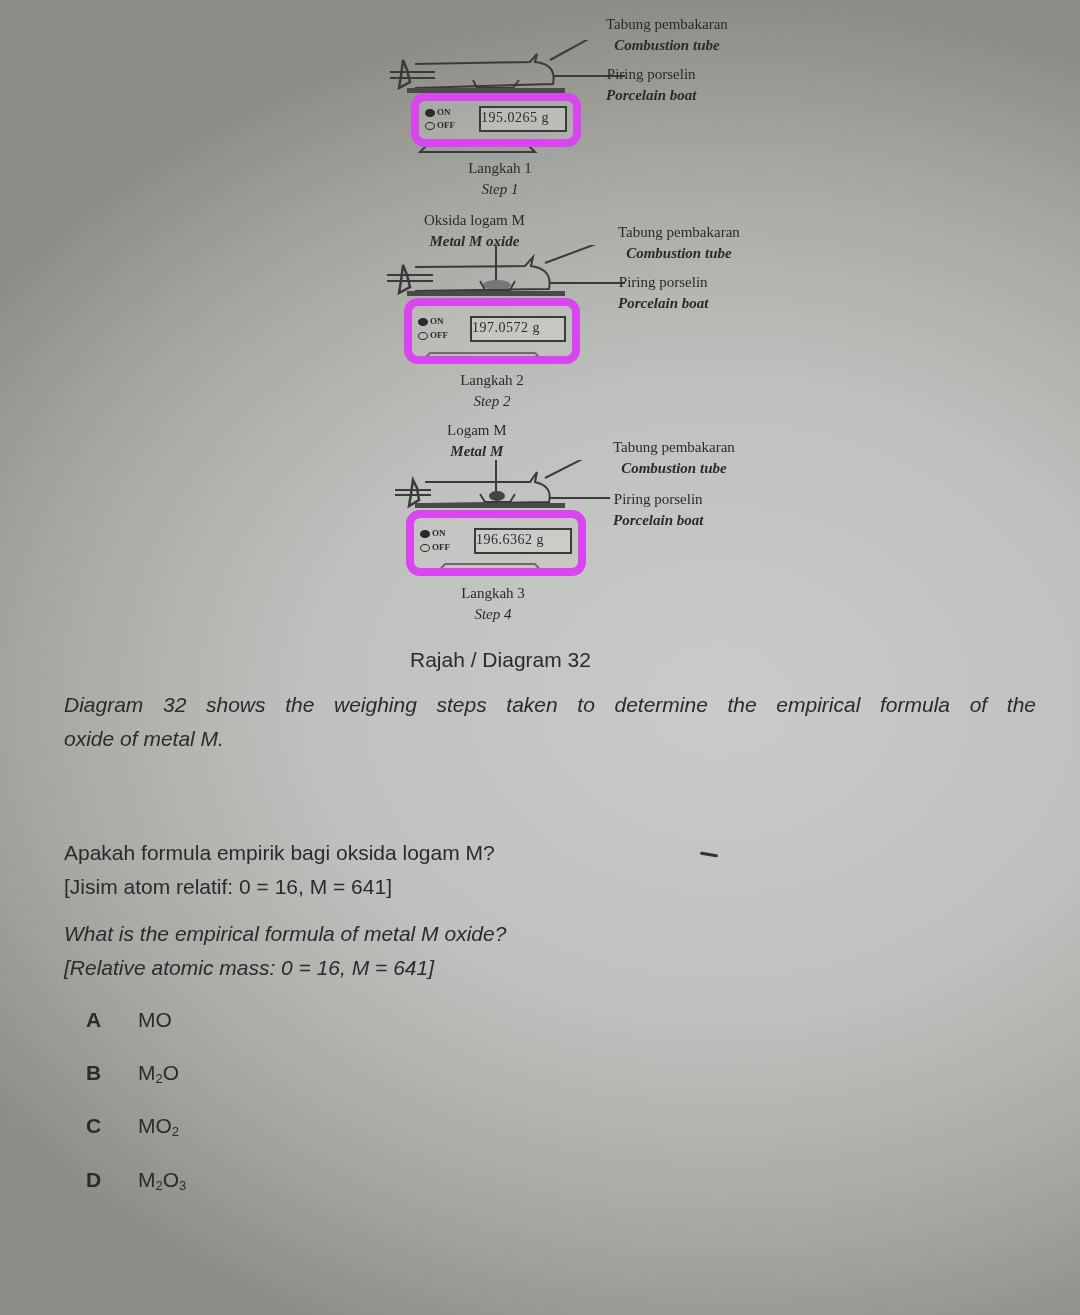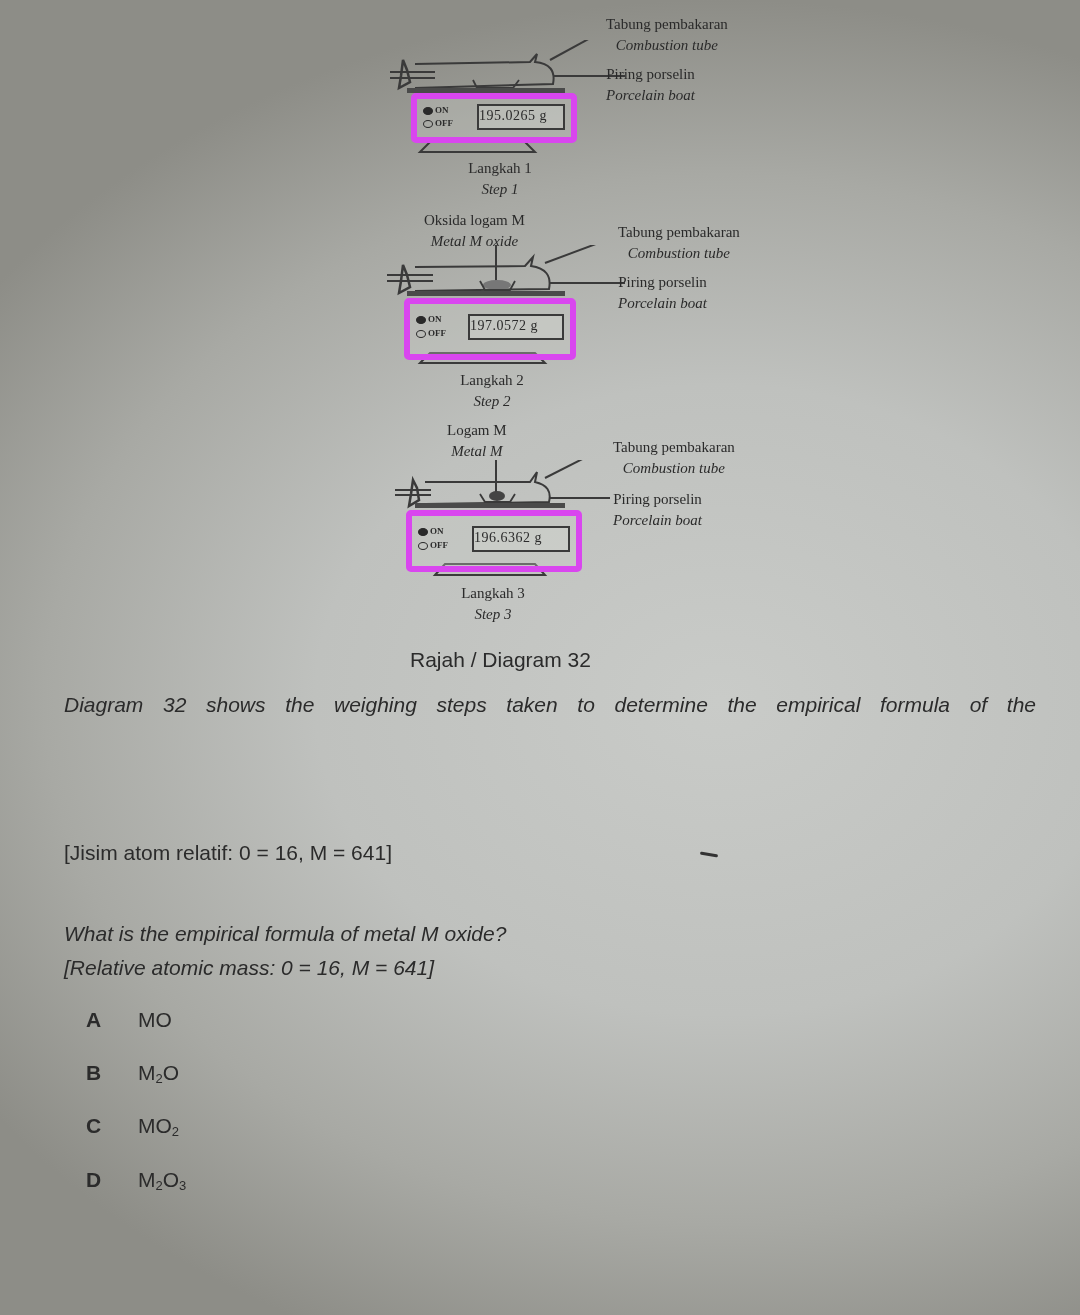--- a/index.html
+++ b/index.html
@@ -5,24 +5,24 @@
   html, body { margin: 0; padding: 0; }
   body {
     width: 1080px; height: 1315px; overflow: hidden; position: relative;
     background: radial-gradient(ellipse 900px 700px at 720px 700px, #c9cbc8 0%, #bfc1be 45%, #a8a9a4 75%, #8d8d87 100%);
     font-family: "Liberation Sans", sans-serif;
     color: #2b2b2b;
   }
   .abs { position: absolute; }
   .serif { font-family: "Liberation Serif", "DejaVu Serif", serif; text-align: center; }
   .lbl { font-size: 15px; line-height: 21px; color: #2a2a2a; white-space: nowrap; }
-  .lbl i { display:block; }
+  .lbl i { display:block;font-weight:bold; }
   .step { text-align: center; width: 120px; font-size: 15px; line-height: 21px; }
   .balance {
-    position: absolute; border: 6px solid #d946ef; border-radius: 5px;
+    position: absolute; border: 8px solid #d946ef; border-radius: 14px;
     background: rgba(200,202,198,0.35);
   }
   .display {
     position: absolute; border: 2px solid #3a3a3a; font-size: 14px; line-height: 20px;
     text-align: left; background: rgba(210,212,208,0.4); letter-spacing: 0.5px;
   }
   .sw { position: absolute; font-size: 9px; line-height: 10px; font-weight: bold; }
   .dot { display:inline-block; width:8px; height:6px; border-radius:50%; border:1.5px solid #2a2a2a; margin-right:2px; vertical-align: middle;}
   .dot.on { background:#2a2a2a; }
   .para { font-size: 21px; line-height: 34px; color: #2b2b2b; }
@@ -136,32 +136,34 @@
     <div class="abs lbl serif" style="left:613px;top:437px;">
       <span>Tabung pembakaran</span>
       <i>Combustion tube</i>
     </div>
     <div class="abs lbl serif" style="left:613px;top:489px;">
       <span>Piring porselin</span>
       <i>Porcelain boat</i>
     </div>
     <div class="abs step serif" style="left:433px;top:583px;">
       <div>Langkah 3</div>
-      <i>Step 3</i>
+      <i>Step 4</i>
     </div>
   </div>
 
   <div class="abs" style="left:410px;top:648px;font-size:21px;">Rajah / Diagram 32</div>
 </div>
 
 <div class="abs para" style="left:64px;top:688px;width:972px;">
   <div class="just" style="font-style:italic;">Diagram 32 shows the weighing steps taken to determine the empirical formula of the</div>
+  <div style="font-style:italic;">oxide of metal M.</div>
 </div>
 
 <div class="abs para" style="left:64px;top:836px;">
+  <div>Apakah formula empirik bagi oksida logam M?</div>
   <div>[Jisim atom relatif: 0 = 16, M = 641]</div>
 </div>
 
 <div class="abs para" style="left:64px;top:917px;font-style:italic;">
   <div>What is the empirical formula of metal M oxide?</div>
   <div>[Relative atomic mass: 0 = 16, M = 641]</div>
 </div>
 
 <div class="abs opt" style="left:86px;top:1008px;">
   <span class="letter">A</span><span><span>MO</span></span>

